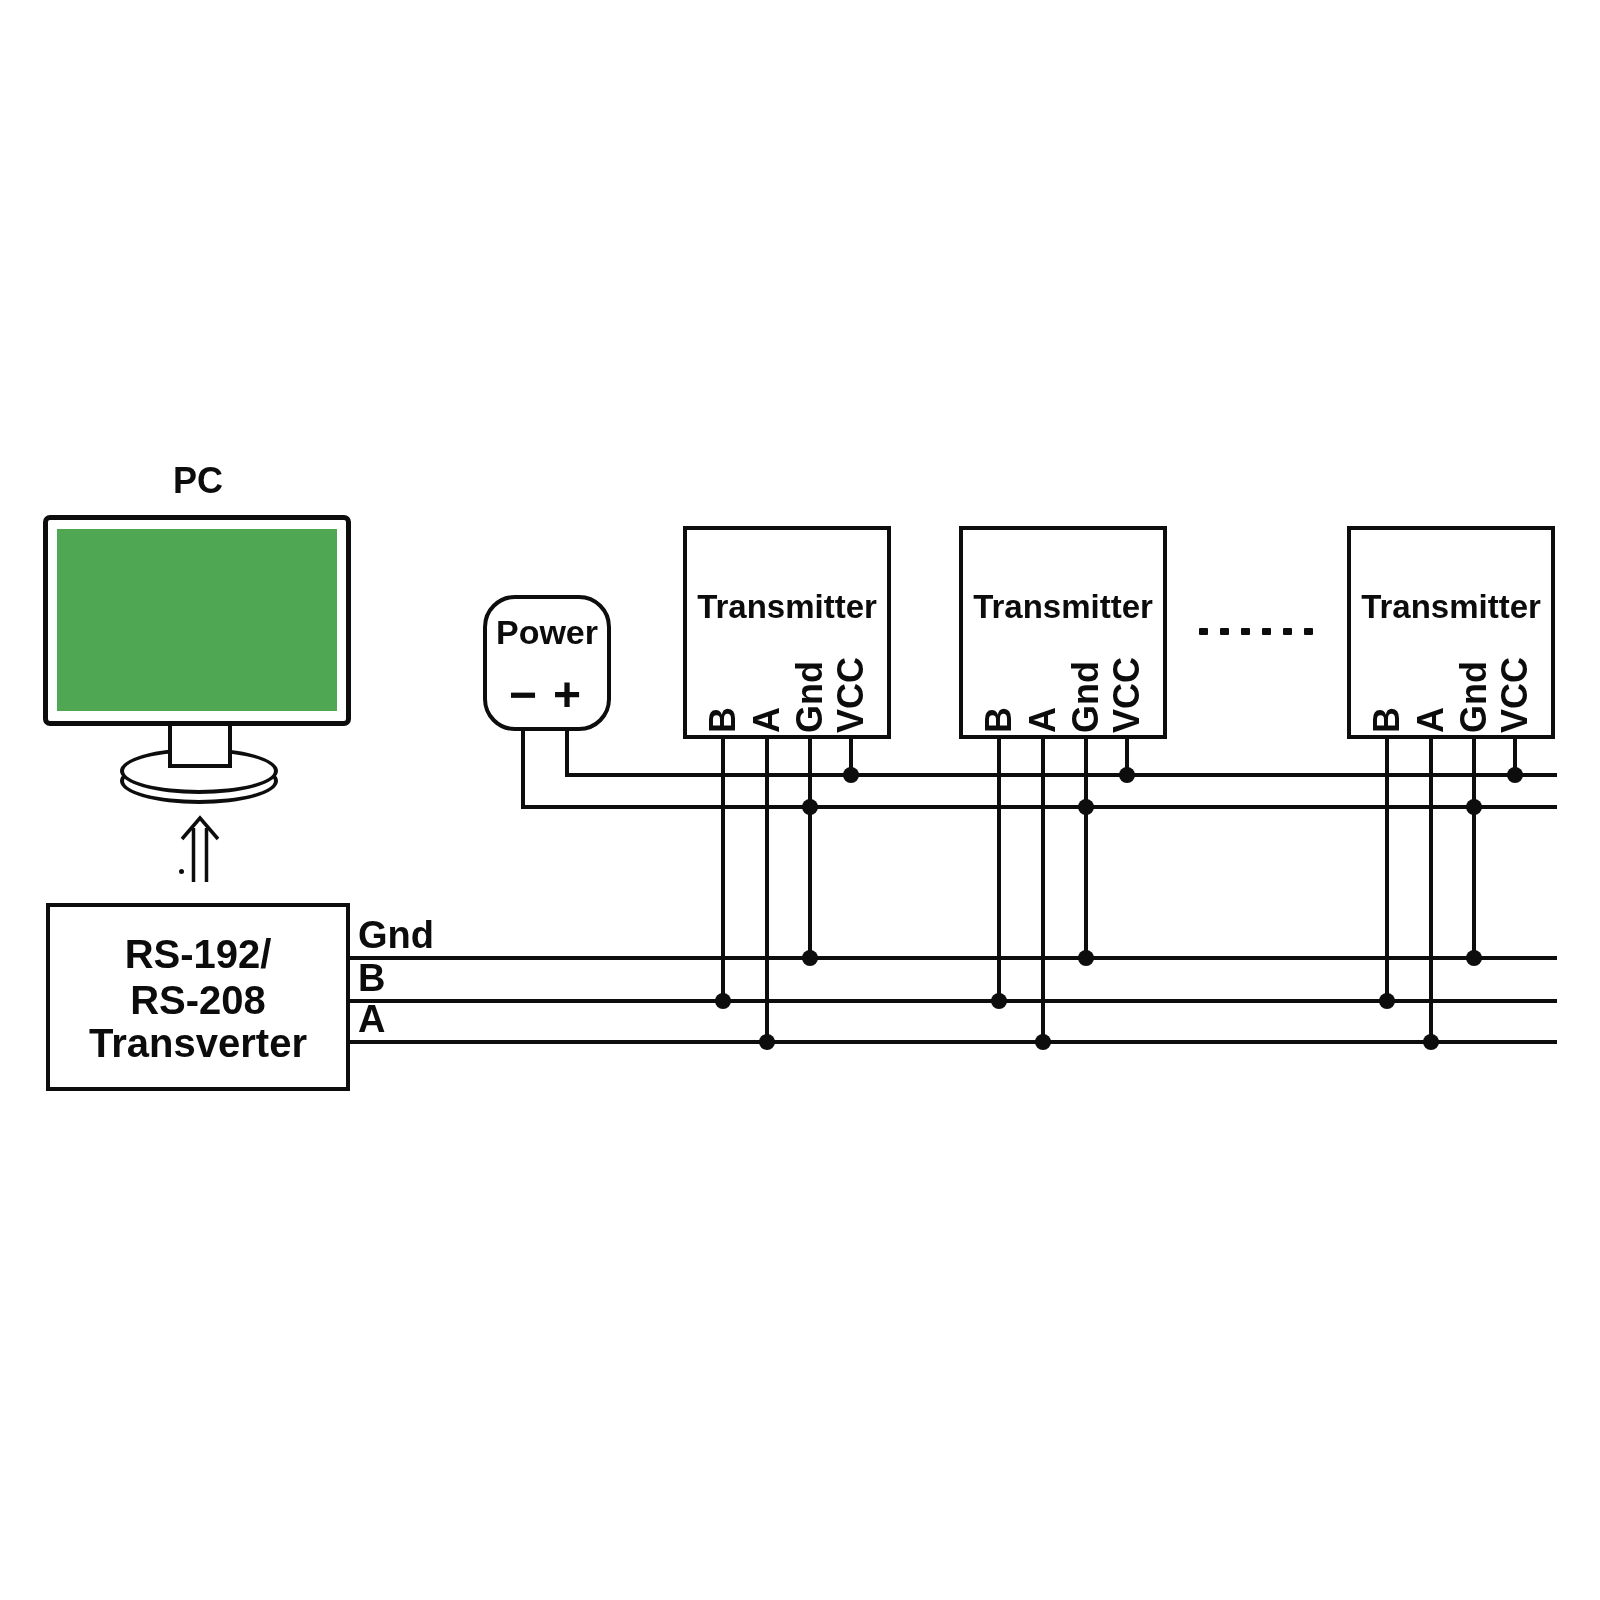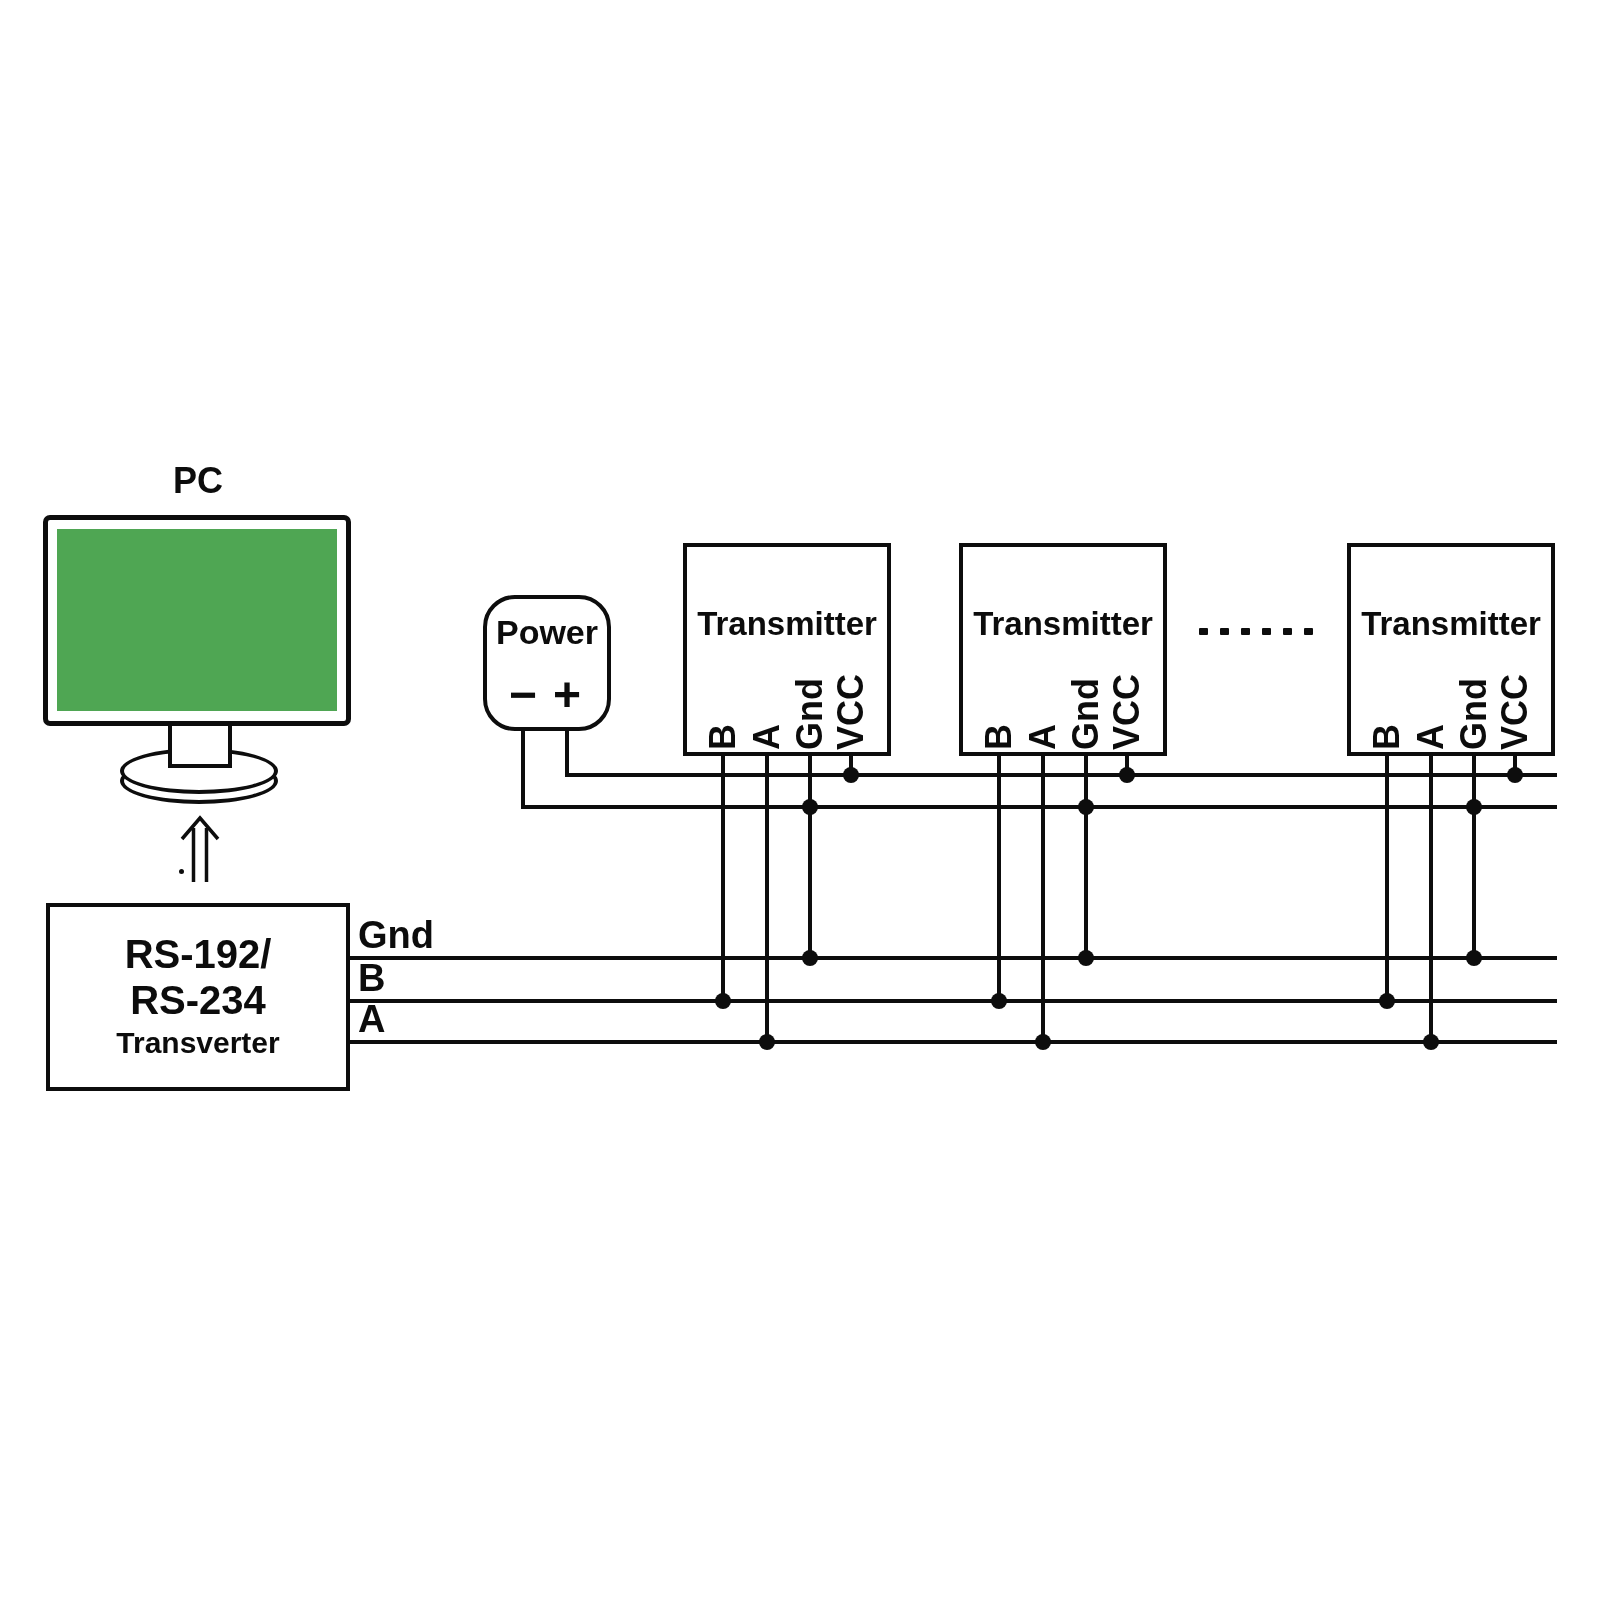--- a/index.html
+++ b/index.html
@@ -20,29 +20,29 @@
     border:4px solid #0d0d0d;border-top:none;box-sizing:border-box;z-index:2;}
   .base{position:absolute;left:120px;width:158px;height:46px;background:#fff;
     border:4px solid #0d0d0d;border-radius:50%;box-sizing:border-box;}
   .base.front{top:748px;z-index:1;}
   .base.back{top:758px;z-index:0;}
   .pc-label{left:143px;top:460px;width:110px;text-align:center;font-size:36px;}
   
   .transverter{left:46px;top:903px;width:304px;height:188px;display:flex;flex-direction:column;
     align-items:center;justify-content:center;z-index:2;}
   .tv1{font-size:40px;line-height:46px;font-weight:bold;}
-  .tv3{font-size:30px;line-height:40px;font-weight:bold;}
+  .tv3{font-size:40px;line-height:40px;font-weight:bold;}
   
   .power{left:483px;top:595px;width:128px;height:136px;z-index:2;border-radius:32px;}
   .power-label{left:0;top:14px;width:100%;text-align:center;font-size:34px;}
   .term{position:absolute;width:44px;text-align:center;font-size:48px;line-height:48px;font-weight:bold;top:72px;}
   .term.minus{left:14px;}
   .term.plus{left:58px;}
   
-  .transmitter{top:543px;width:208px;height:213px;z-index:2;}
+  .transmitter{top:526px;width:208px;height:213px;z-index:2;}
   .tx-title{left:0;top:58px;width:100%;text-align:center;font-size:33px;}
   .pin-lbl{position:absolute;font-size:36px;line-height:38px;font-weight:bold;white-space:nowrap;
     transform:rotate(-90deg);transform-origin:0 100%;top:165px;}
   .pin-b  {left:55px;}
   .pin-a  {left:99px;}
   .pin-gnd{left:142px;}
   .pin-vcc{left:183px;}
   
   .bus-lbl{font-size:38px;line-height:42px;}
   
@@ -64,21 +64,21 @@
 
   <svg style="position:absolute;left:176px;top:812px;" width="48" height="74" viewBox="0 0 48 74">
     <polyline points="6,27 24,6 42,27" fill="none" stroke="#0d0d0d" stroke-width="3.5"></polyline>
     <line x1="17.5" y1="16" x2="17.5" y2="70" stroke="#0d0d0d" stroke-width="3.5"></line>
     <line x1="30.5" y1="16" x2="30.5" y2="70" stroke="#0d0d0d" stroke-width="3.5"></line>
   </svg>
   <div class="adot" style="left:179px;top:869px;"></div>
 
   <div class="box transverter">
     <div class="tv1">RS-192/</div>
-    <div class="tv1">RS-234</div>
+    <div class="tv1">RS-208</div>
     <div class="tv3">Transverter</div>
   </div>
 
   <div class="box power">
     <div class="lbl power-label">Power</div>
     <div class="term minus">−</div>
     <div class="term plus">+</div>
   </div>
   <div class="vwire" style="left:521px;top:729px;height:80px;"></div>
   <div class="vwire" style="left:565px;top:729px;height:48px;"></div>

